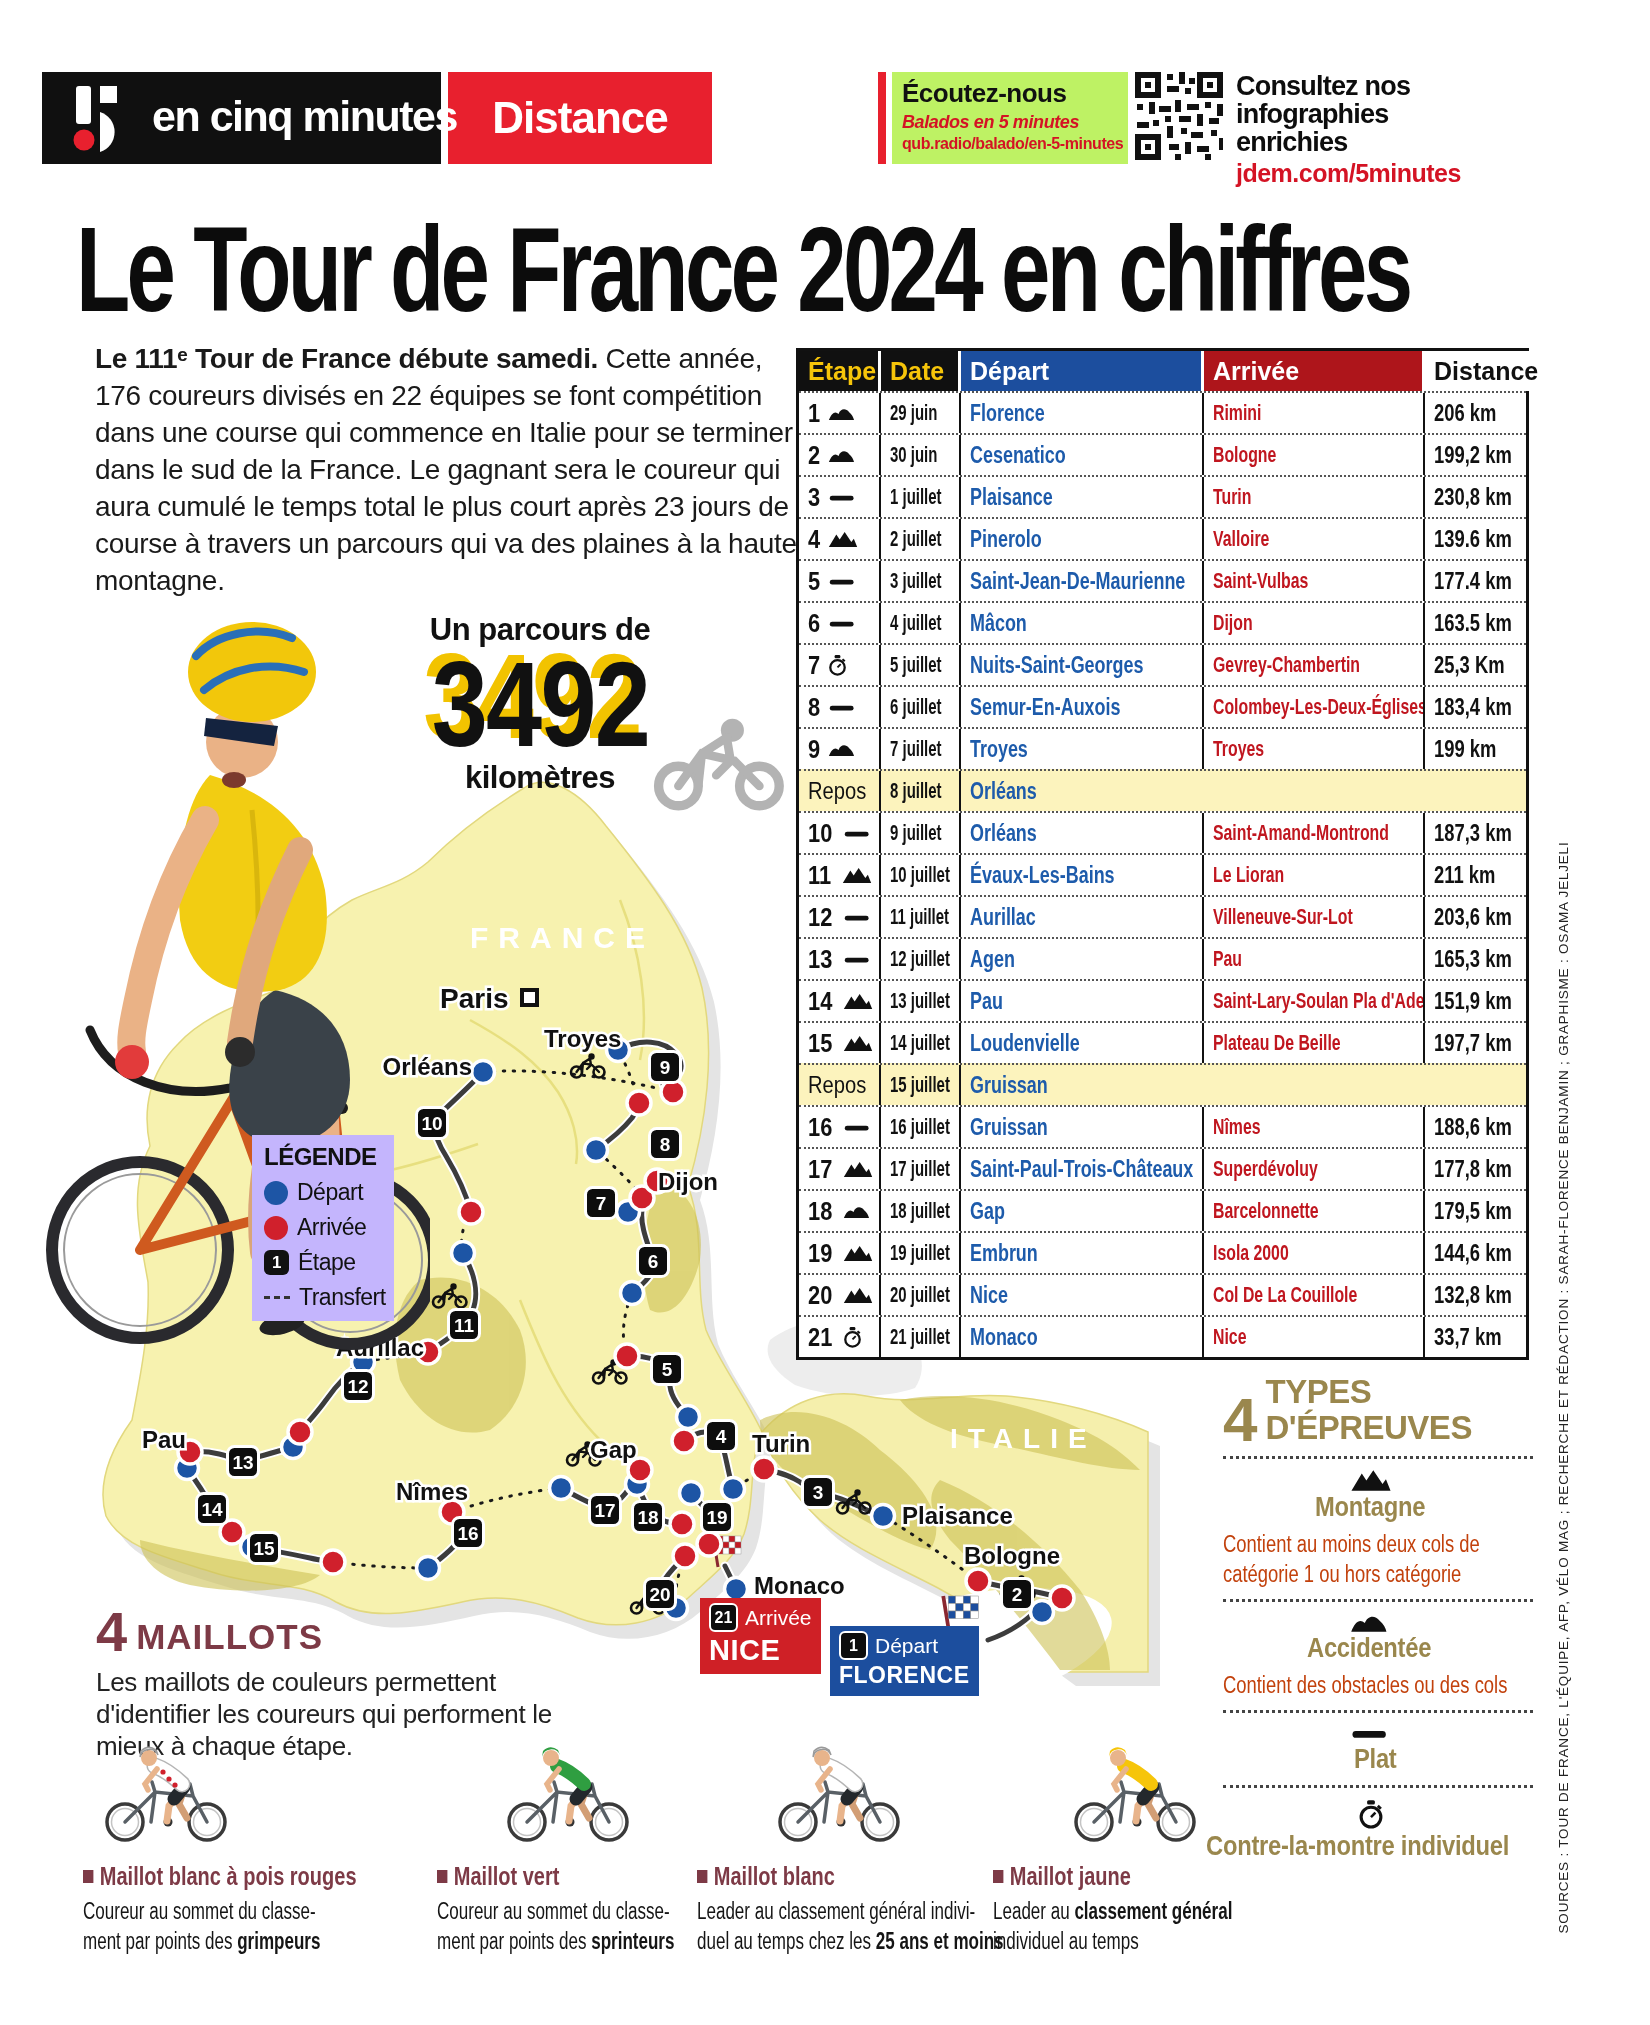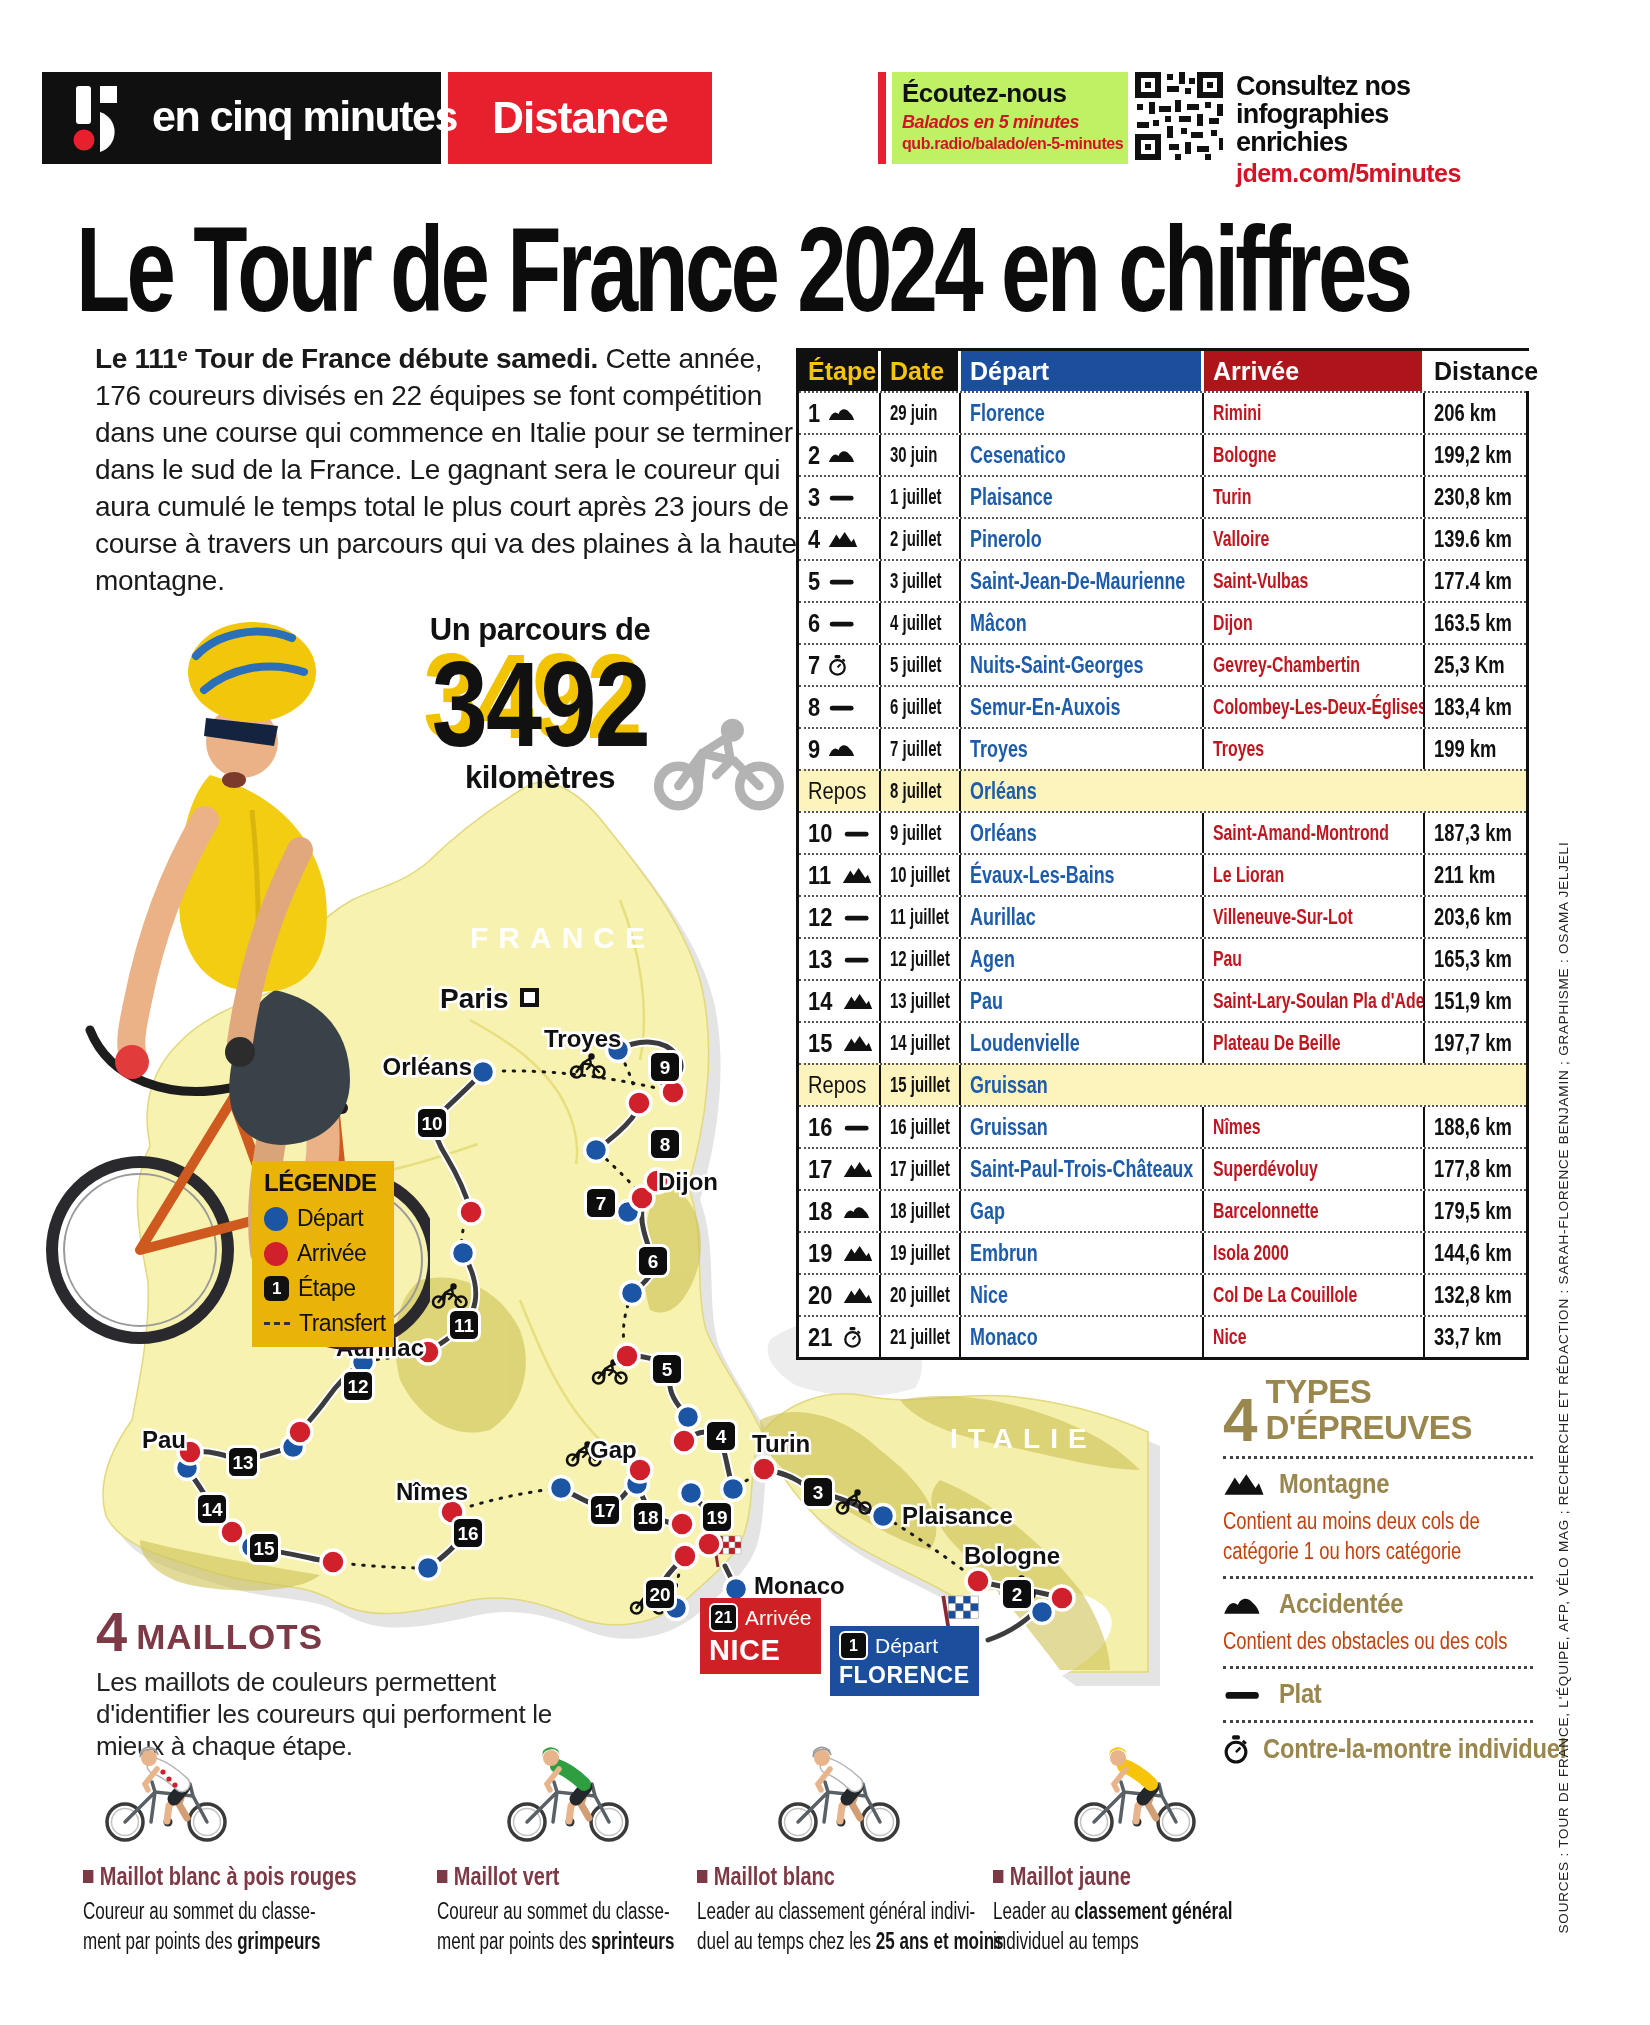--- a/index.html
+++ b/index.html
@@ -50,42 +50,42 @@
   .snum{font-size:26px;font-weight:600;transform:scaleX(.84);}
   .sdate{font-size:22px;font-weight:700;transform:scaleX(.68);}
   .sfrom{font-size:23px;font-weight:700;color:#1d5bab;transform:scaleX(.78);}
   .sto{font-size:22px;font-weight:700;color:#c0161f;transform:scaleX(.72);}
   .sdist{font-size:23px;font-weight:800;transform:scaleX(.8);}
   .srepos{font-size:24px;font-weight:400;transform:scaleX(.84);}
   .ic{margin-left:6px;display:flex;align-items:center;}
   
   .mapsvg{left:40px;top:595px;z-index:2;}
   .herosvg{left:20px;top:560px;z-index:3;}
-  .legend{left:252px;top:1161px;width:142px;background:#eab308;padding:8px 10px 10px 12px;box-sizing:border-box;z-index:4;}
+  .legend{left:252px;top:1135px;width:142px;background:#c4b5fd;padding:8px 10px 10px 12px;box-sizing:border-box;z-index:4;}
   .legend .lt{font-size:24px;font-weight:700;letter-spacing:-0.5px;margin-bottom:6px;}
   .lrow{display:flex;align-items:center;margin-top:8px;font-size:23px;letter-spacing:-0.5px;}
   .ldot{width:24px;height:24px;border-radius:50%;margin-right:9px;flex:0 0 auto;}
   .ldot.b{background:#1d55a5;} .ldot.r{background:#d0202c;}
   .lsq{width:25px;height:25px;border-radius:6px;background:#111;color:#fff;font-size:17px;font-weight:900;
        display:flex;align-items:center;justify-content:center;margin-right:9px;flex:0 0 auto;}
   .ldash{width:26px;border-top:3px dashed #333;margin-right:9px;flex:0 0 auto;}
   .finish-box{left:700px;top:1598px;background:#cf2026;color:#fff;padding:5px 9px 7px 9px;z-index:5;}
   .start-box{left:830px;top:1626px;background:#1c4e9e;color:#fff;padding:5px 9px 7px 9px;z-index:5;}
   .bx-row{display:flex;align-items:center;font-size:21px;}
   .bx-sq{width:25px;height:25px;border-radius:6px;background:#0d0d0d;border:2px solid #fff;color:#fff;font-size:16px;
          font-weight:900;display:flex;align-items:center;justify-content:center;margin-right:7px;}
   .bx-city{font-size:29px;font-weight:900;letter-spacing:0.5px;margin-top:2px;}
   .start-box .bx-city{font-size:23px;}
   
   .ep{left:1223px;top:1374px;width:310px;z-index:6;}
   .ep-title{display:flex;align-items:flex-end;color:#9a874d;}
   .ep-title .n{font-size:62px;font-weight:900;line-height:52px;margin-right:8px;}
   .ep-title .t{font-size:33px;font-weight:900;letter-spacing:-0.5px;line-height:36px;}
   .ep-sep{border-top:3px dotted #444;margin:10px 0;}
-  .ep-head{display:flex;align-items:center;color:#9a874d;font-size:27px;font-weight:900;letter-spacing:-0.3px;}
+  .ep-head{display:flex;align-items:center;color:#9a874d;font-size:27px;font-weight:900;letter-spacing:-0.3px;flex-direction:column;}
   .ep-head .eic{margin-right:14px;display:flex;align-items:center;}
   .ep-desc{margin-top:6px;font-size:23px;line-height:30px;color:#c2410c;}
   .cond-lines .ln{display:block;transform:scaleX(.8);transform-origin:0 0;white-space:nowrap;}
   
   .mai-title{left:96px;top:1608px;display:flex;align-items:flex-end;color:#7d3a46;z-index:6;}
   .mai-title .n{font-size:56px;font-weight:900;line-height:48px;margin-right:9px;}
   .mai-title .t{font-size:35px;font-weight:900;letter-spacing:1px;line-height:38px;}
   .mai-intro{left:96px;top:1666px;width:480px;font-size:26px;line-height:32px;color:#222;letter-spacing:-0.3px;z-index:6;}
   .mcol{position:absolute;top:1862px;z-index:6;}
   .mhead{display:flex;align-items:center;color:#7d3a46;font-size:25px;font-weight:900;white-space:nowrap;

